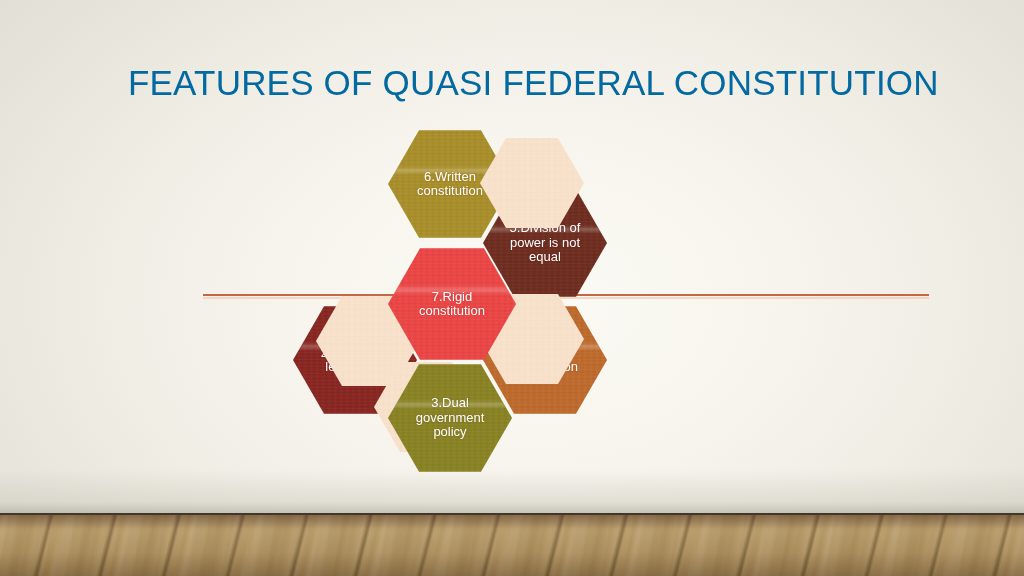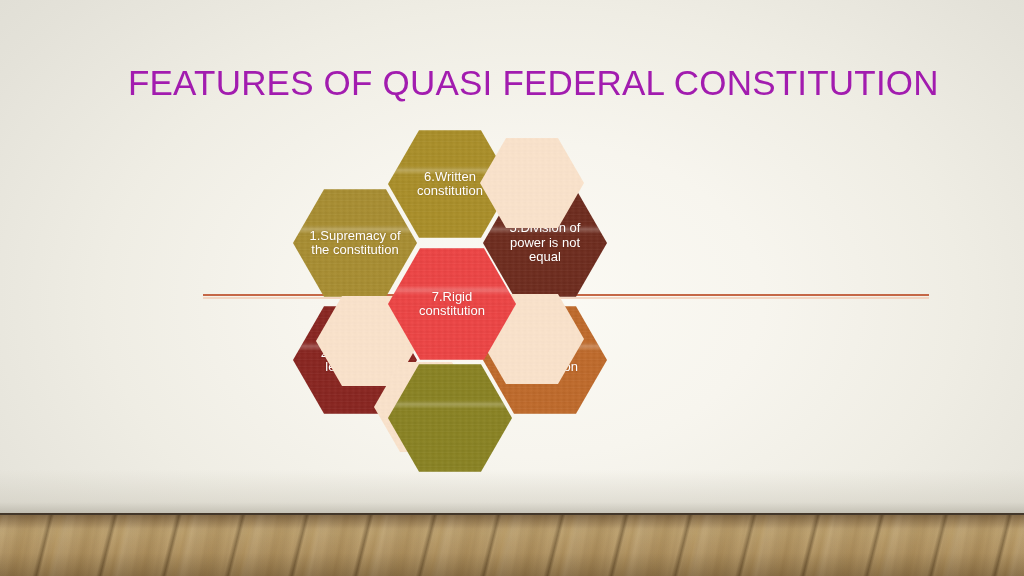--- a/index.html
+++ b/index.html
@@ -82,21 +82,21 @@
     width: 1024px; height: 63px;
     background: linear-gradient(to bottom, rgba(60,42,22,0.35) 0%, rgba(255,240,200,0.10) 22%, rgba(255,240,200,0.06) 60%, rgba(60,42,22,0.22) 100%);
   }
 
   
   .title {
     position: absolute;
     left: 128px;
     top: 38px;
     width: 800px;
-    color: #a21caf;
+    color: #0369a1;
     font-size: 35px;
     font-weight: 400;
     letter-spacing: 0.2px;
     line-height: 44px;
     white-space: nowrap;
   }
 
   
   .accent-line {
     position: absolute;
@@ -213,25 +213,20 @@
     <div class="hex filler f-sw2" style="background:#fae3cc;">
         <div class="tex"></div>
       </div>
 
     <div class="hex h-top" style="background:#ab8f28;">
       <div class="tex"></div>
       <div class="band"></div>
       <div class="label">6.Written constitution</div>
     </div>
 
-    <div class="hex h-left-up" style="background:#a98e31;">
-      <div class="tex"></div>
-      <div class="band"></div>
-      <div class="label">1.Supremacy of the constitution</div>
-    </div>
 
     <div class="hex h-right-up" style="background:#6e2b1d;">
       <div class="tex"></div>
       <div class="band"></div>
       <div class="label">5.Division of power is not equal</div>
     </div>
 
     <div class="hex h-center" style="background:#ef4444;z-index:4;">
       <div class="tex"></div>
       <div class="band"></div>
@@ -246,16 +241,17 @@
 
     <div class="hex h-right-dn" style="background:#c06a2a;">
       <div class="tex"></div>
       <div class="band"></div>
       <div class="label">4.Single constitution</div>
     </div>
 
     <div class="hex h-bottom" style="background:#8a8322;z-index:5;">
       <div class="tex"></div>
       <div class="band"></div>
+      <div class="label">3.Dual government policy</div>
     </div>
 
   </div>
 </div>
 
 </body></html>

